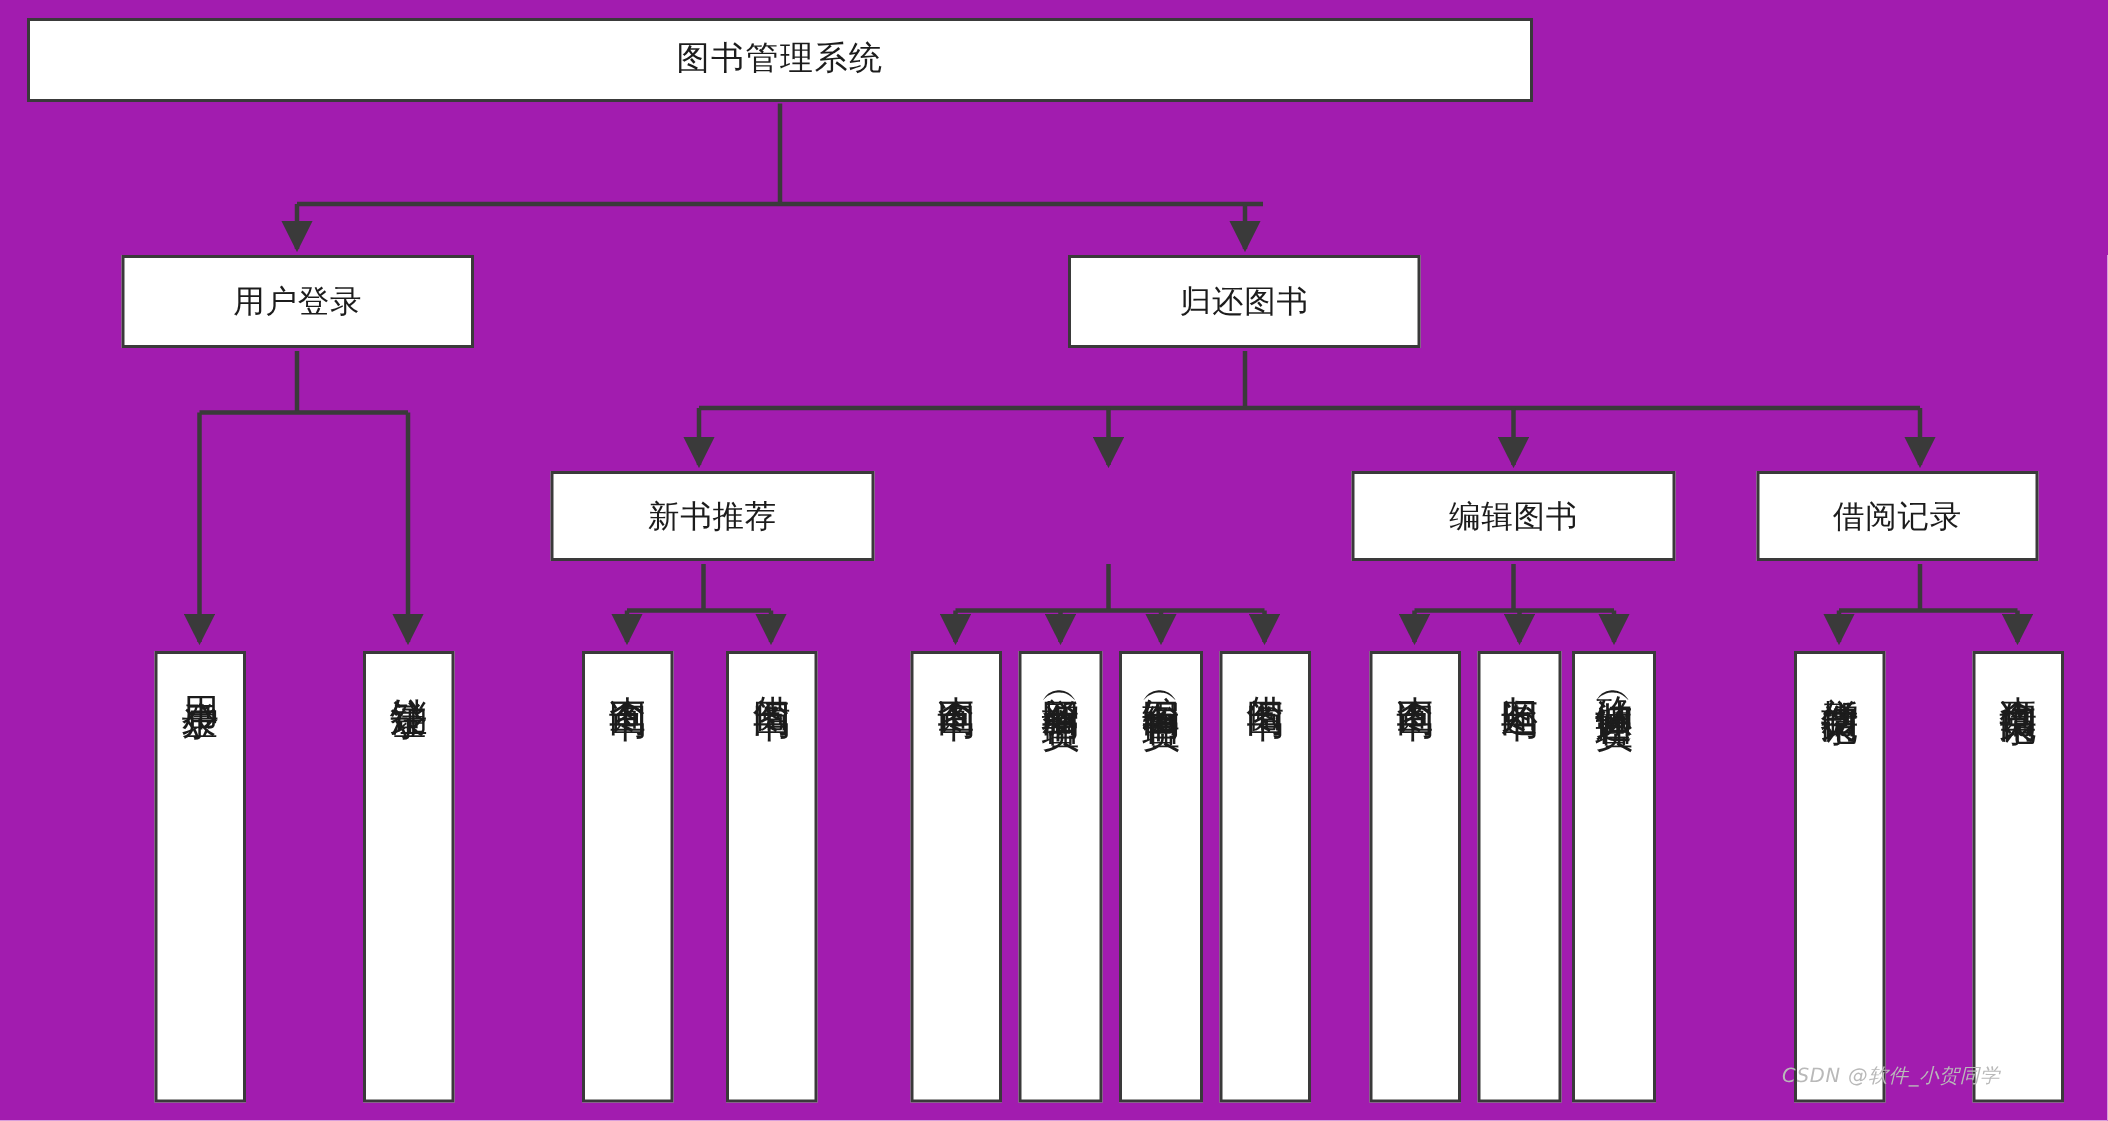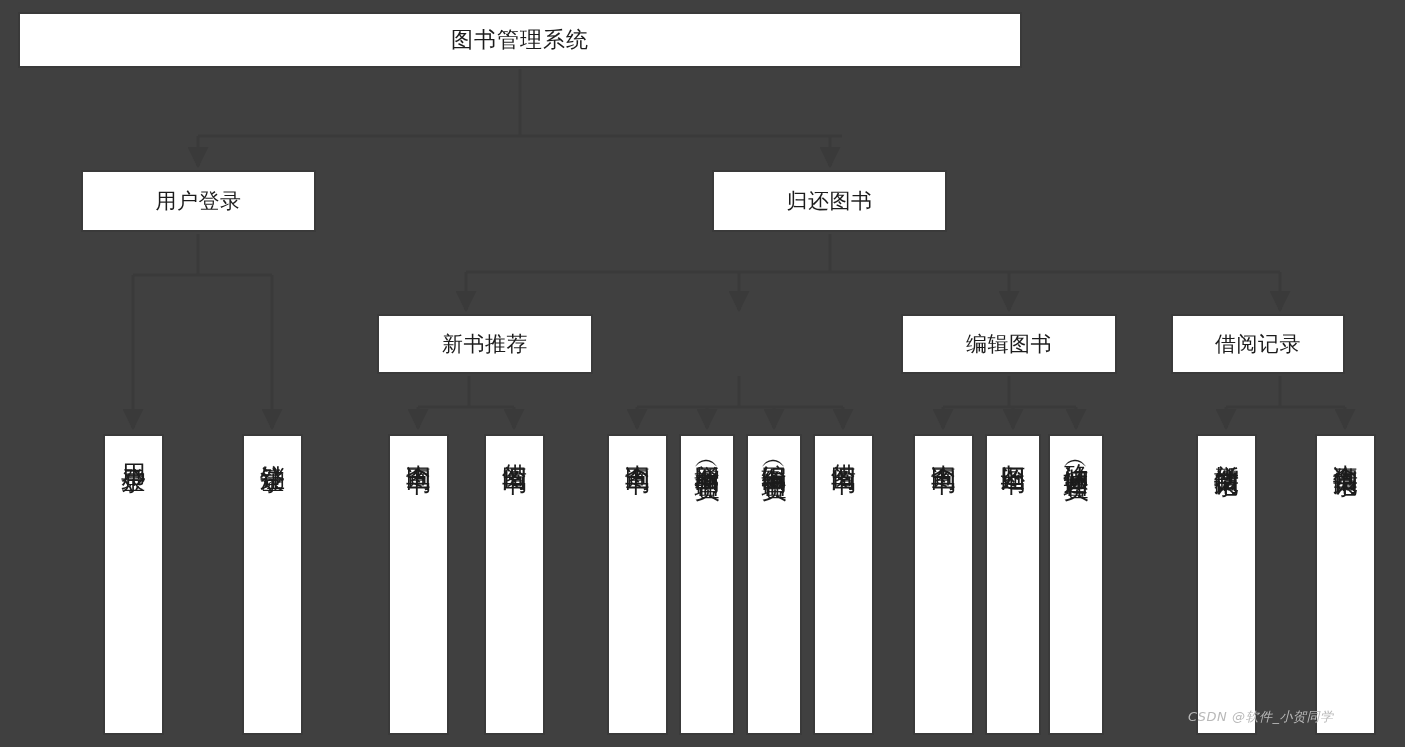--- a/index.html
+++ b/index.html
@@ -8,21 +8,21 @@
     padding: 0;
     background: #ffffff;
   }
   body {
     font-family: "DejaVu Sans", "Liberation Sans", sans-serif;
   }
   #diagram {
     position: relative;
     width: 1405px;
     height: 747px;
-    background: #404040;
+    background: #a21caf;
     overflow: hidden;
   }
   #edges {
     position: absolute;
     left: 0;
     top: 0;
     width: 1405px;
     height: 747px;
     pointer-events: none;
   }
@@ -134,27 +134,27 @@
     <span class="label">图书管理系统</span>
   </div>
 
   <div class="node horiz" style="left:81px; top:170px; width:235px; height:62px;">
     <span class="label">用户登录</span>
   </div>
   <div class="node horiz" style="left:712px; top:170px; width:235px; height:62px;">
     <span class="label">归还图书</span>
   </div>
 
-  <div class="node horiz" style="left:377px; top:314px; width:216px; height:60px;">
+  <div class="node horiz" style="left:367px; top:314px; width:216px; height:60px;">
     <span class="label">新书推荐</span>
   </div>
   <div class="node horiz" style="left:901px; top:314px; width:216px; height:60px;">
     <span class="label">编辑图书</span>
   </div>
-  <div class="node horiz" style="left:1171px; top:314px; width:174px; height:60px;">
+  <div class="node horiz" style="left:1171px; top:314px; width:188px; height:60px;">
     <span class="label">借阅记录</span>
   </div>
 
   <div class="node vert" style="left:103px; top:434px; width:61px; height:301px;">
     <span class="label">用户登录</span>
   </div>
   <div class="node vert" style="left:242px; top:434px; width:61px; height:301px;">
     <span class="label">注销登录</span>
   </div>
 

